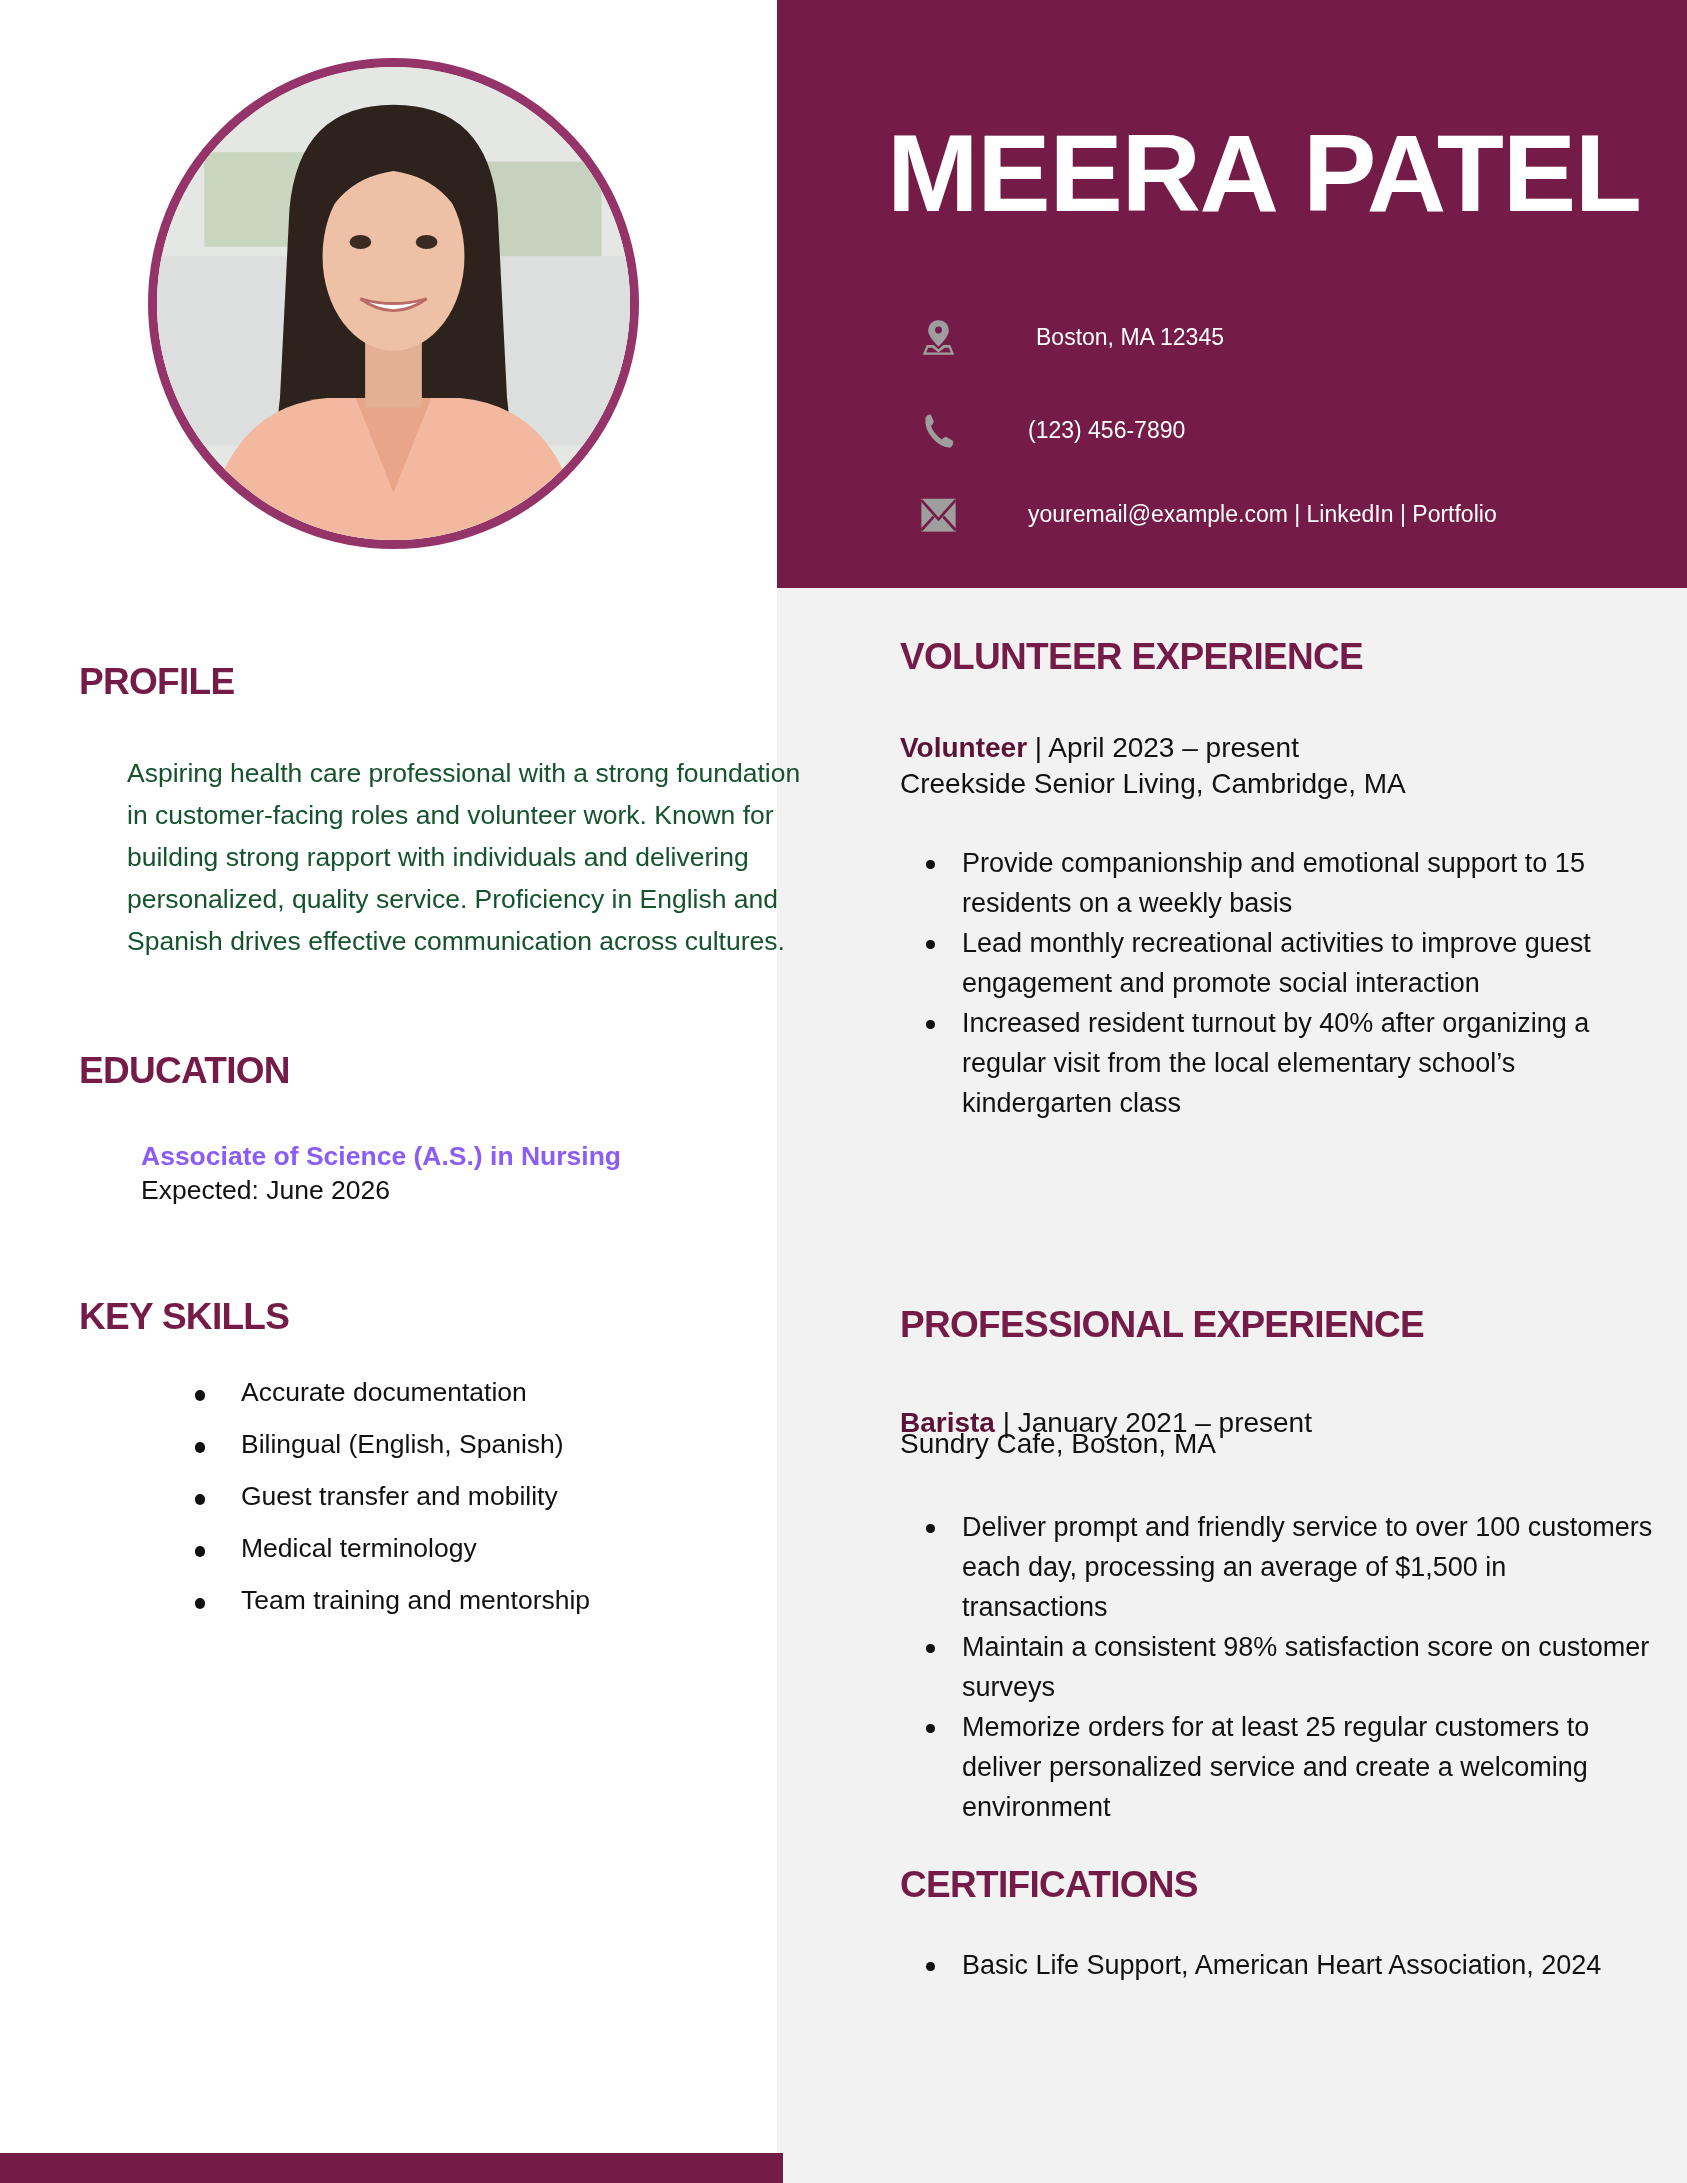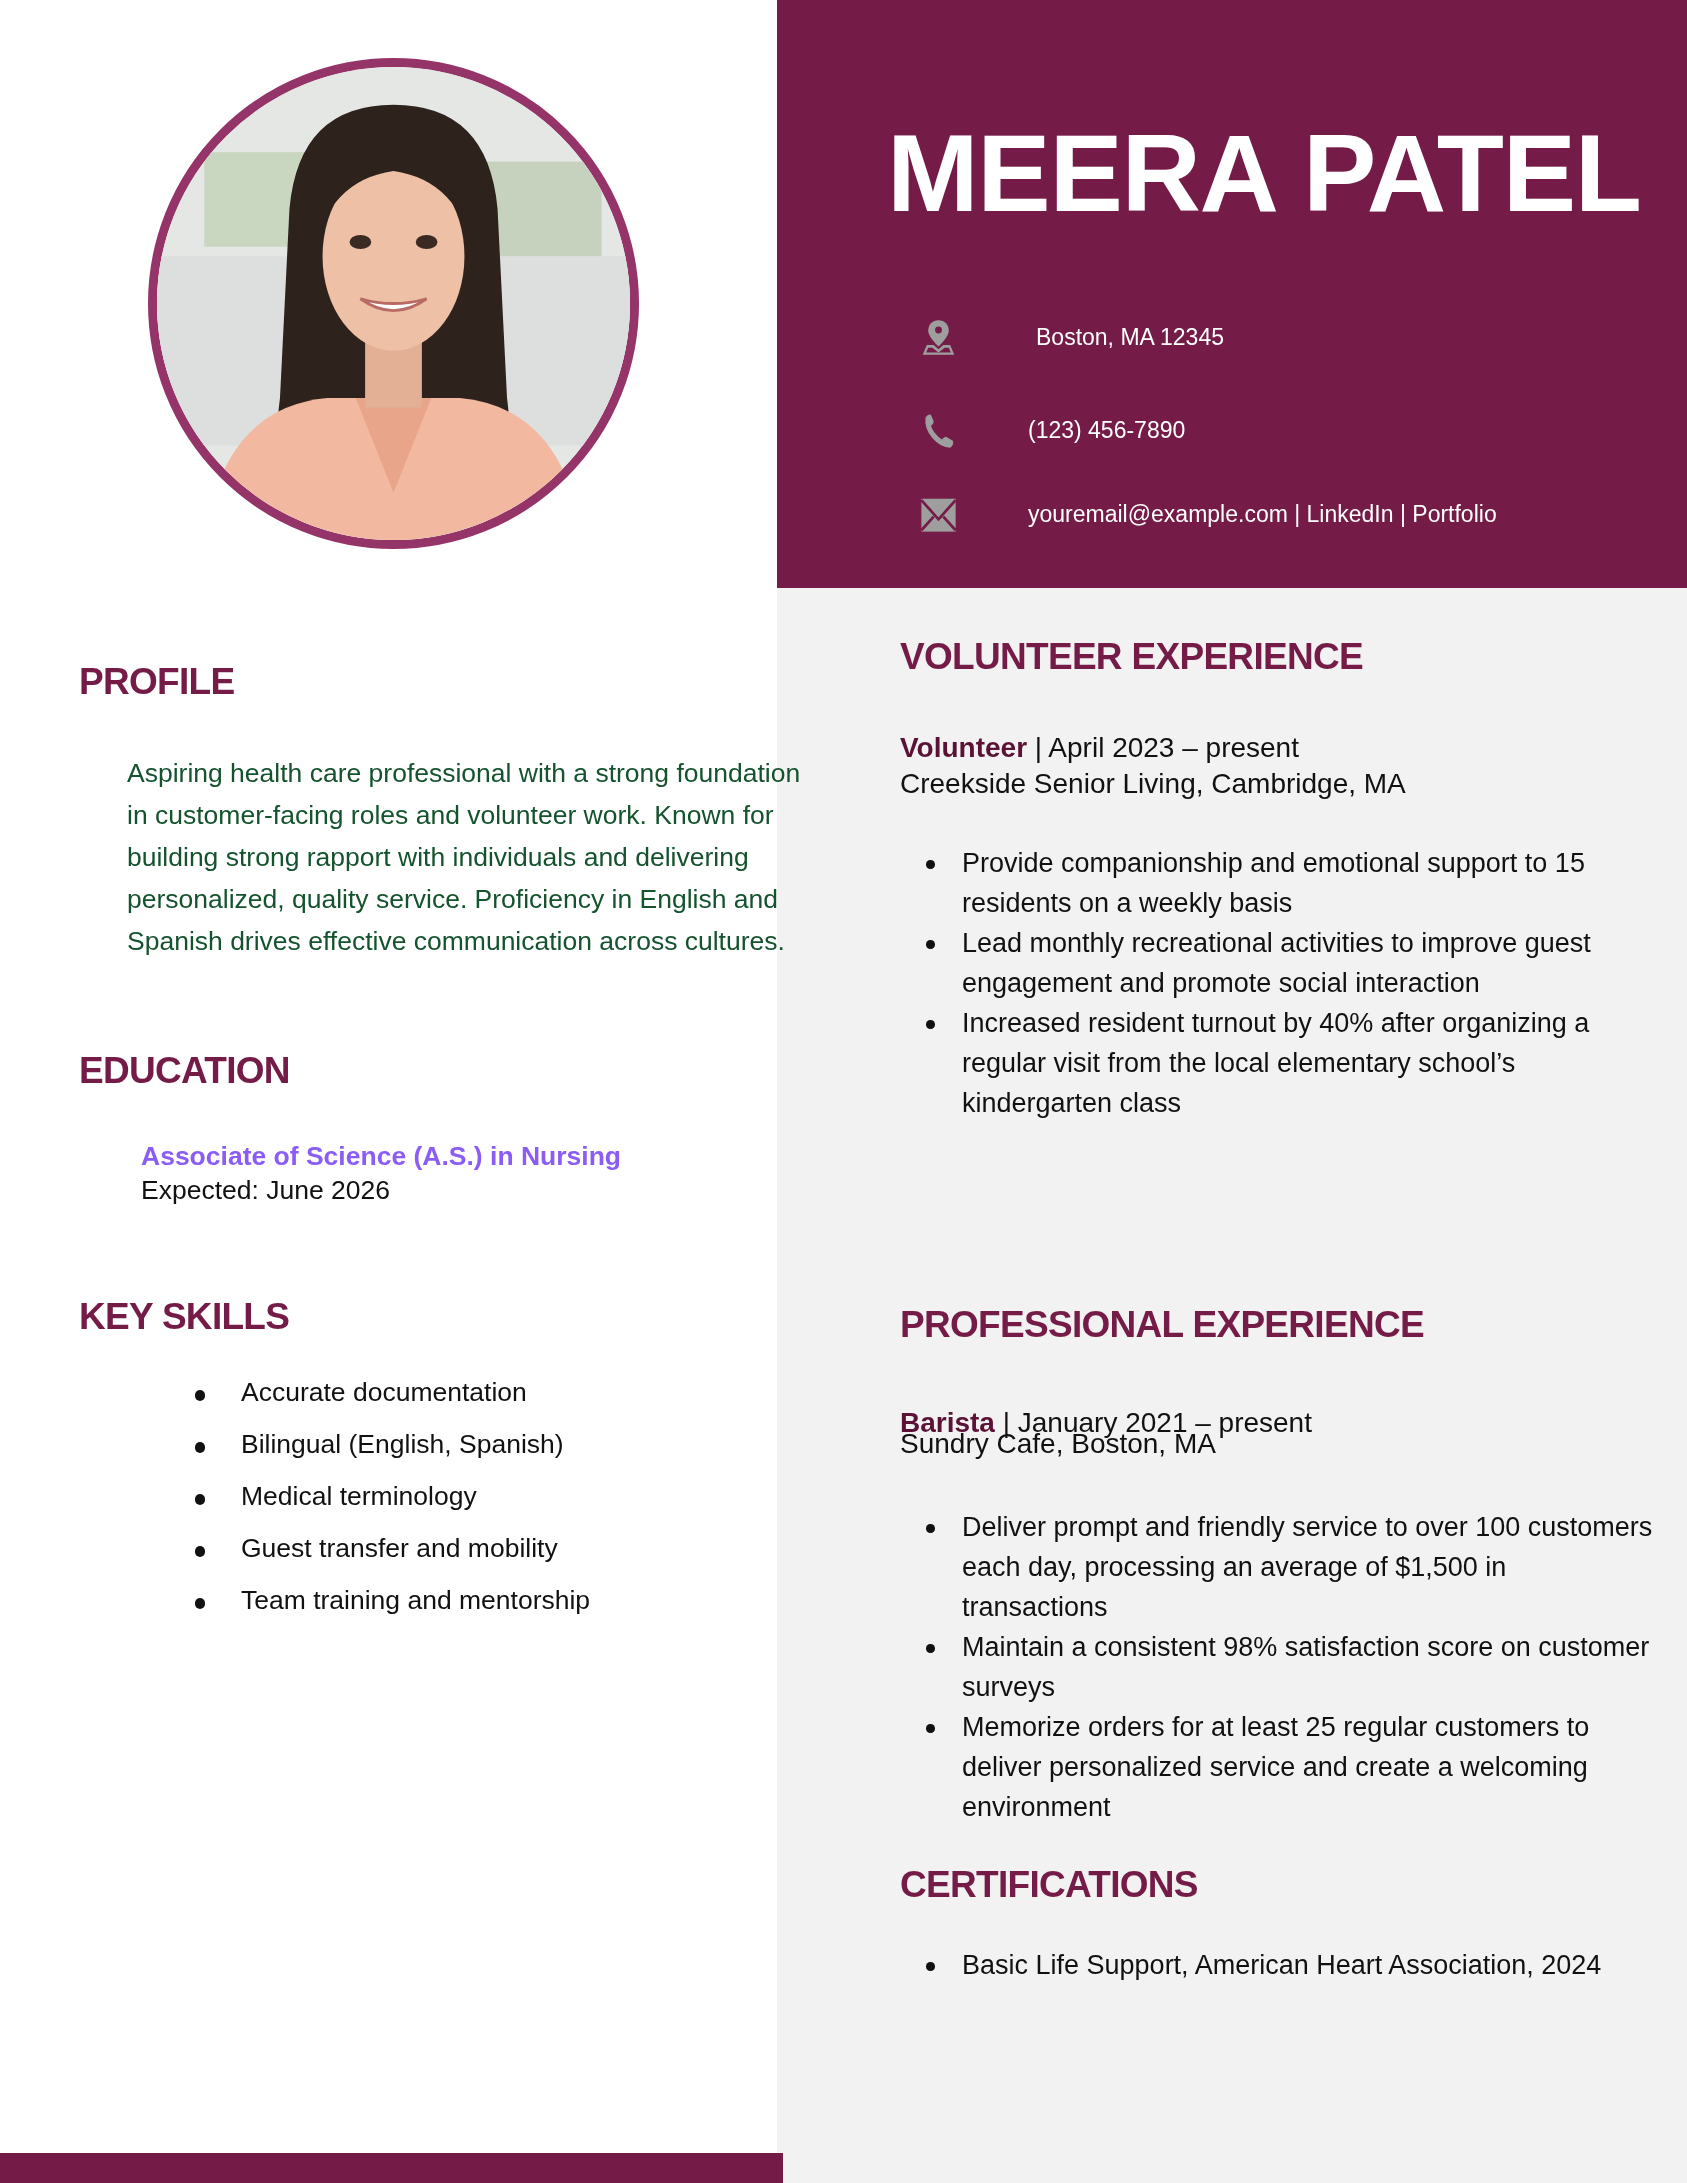--- a/index.html
+++ b/index.html
@@ -123,25 +123,25 @@
   <li>
       <span class="dot"></span>
       <span>Accurate documentation</span>
     </li>
   <li>
       <span class="dot"></span>
       <span>Bilingual (English, Spanish)</span>
     </li>
   <li>
       <span class="dot"></span>
-      <span>Medical terminology</span>
+      <span>Guest transfer and mobility</span>
     </li>
   <li>
       <span class="dot"></span>
-      <span>Guest transfer and mobility</span>
+      <span>Medical terminology</span>
     </li>
   <li>
       <span class="dot"></span>
       <span>Team training and mentorship</span>
     </li>
 </ul>
 
 <div class="heading" style="left:900px; top:638px;">VOLUNTEER EXPERIENCE</div>
 <div class="job-title-line" style="top:730px;">
   <b>Volunteer</b><span> | April 2023 – present</span>

